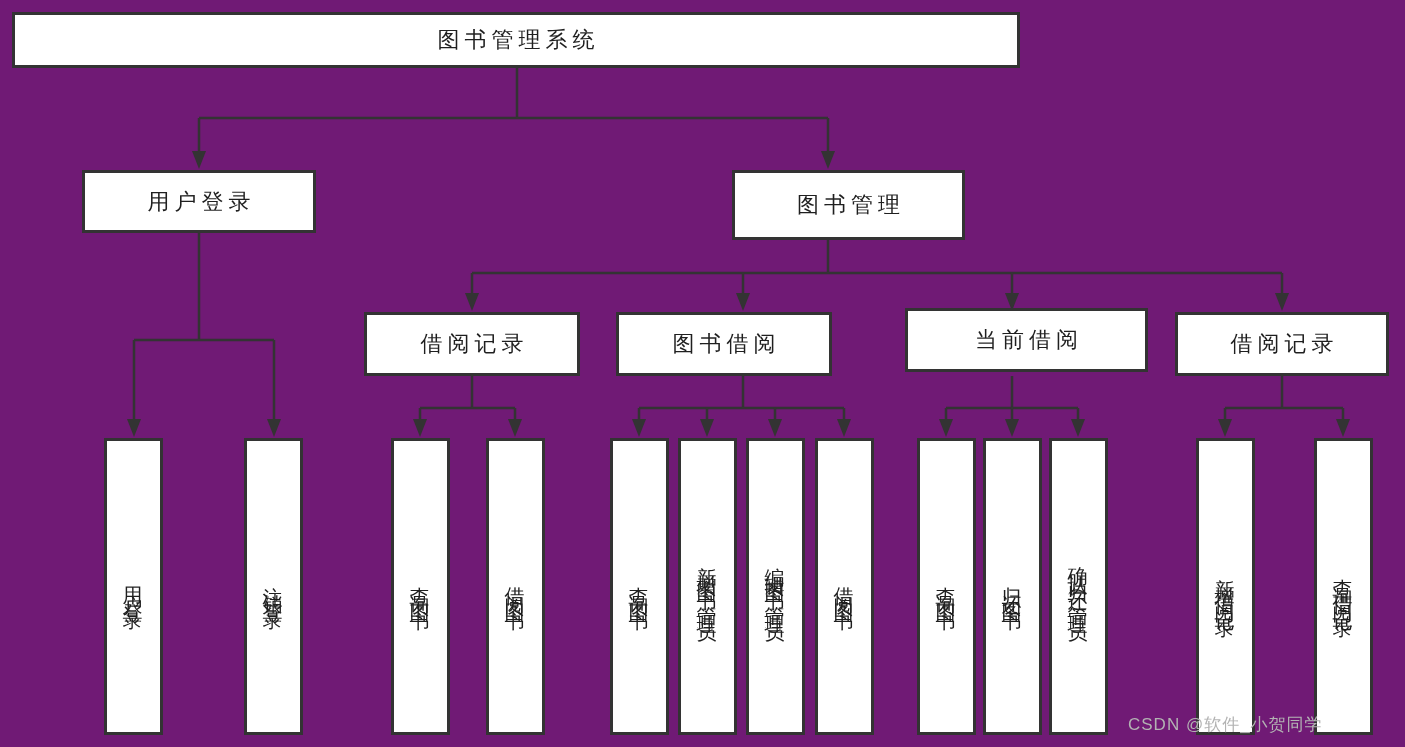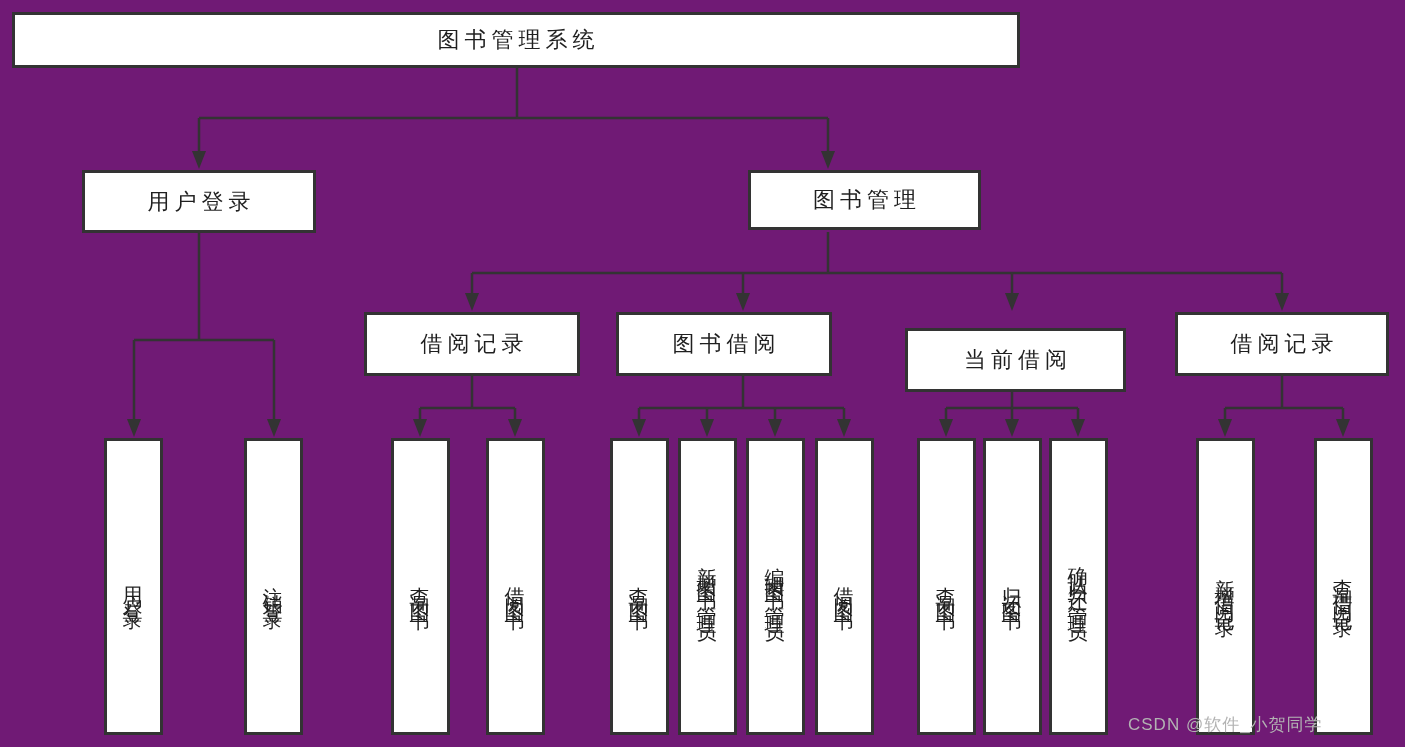--- a/index.html
+++ b/index.html
@@ -104,31 +104,31 @@
     </g>
   </svg>
 
   <div class="box" style="left:12px;top:12px;width:1008px;height:56px">
     <span class="hlabel">图书管理系统</span>
   </div>
 
   <div class="box" style="left:82px;top:170px;width:234px;height:63px">
     <span class="hlabel">用户登录</span>
   </div>
-  <div class="box" style="left:748px;top:170px;width:233px;height:60px">
+  <div class="box" style="left:732px;top:170px;width:233px;height:70px">
     <span class="hlabel">图书管理</span>
   </div>
 
   <div class="box" style="left:364px;top:312px;width:216px;height:64px">
     <span class="hlabel">借阅记录</span>
   </div>
   <div class="box" style="left:616px;top:312px;width:216px;height:64px">
     <span class="hlabel">图书借阅</span>
   </div>
-  <div class="box" style="left:905px;top:328px;width:221px;height:64px">
+  <div class="box" style="left:905px;top:308px;width:243px;height:64px">
     <span class="hlabel">当前借阅</span>
   </div>
   <div class="box" style="left:1175px;top:312px;width:214px;height:64px">
     <span class="hlabel">借阅记录</span>
   </div>
 
   <div class="box" style="left:104px;top:438px;width:59px;height:297px">
     <span class="vlabel">用户登录</span>
   </div>
   <div class="box" style="left:244px;top:438px;width:59px;height:297px">

